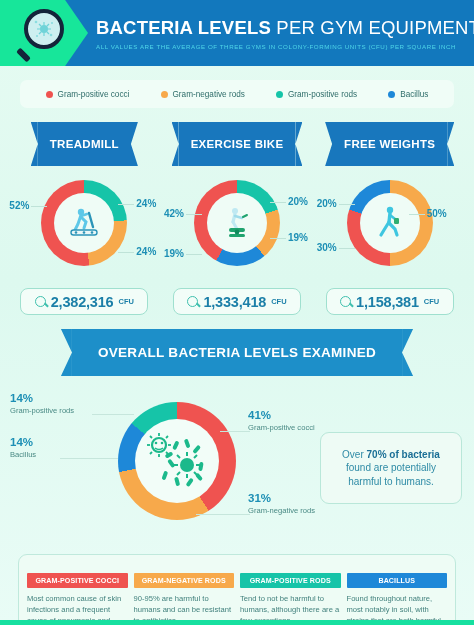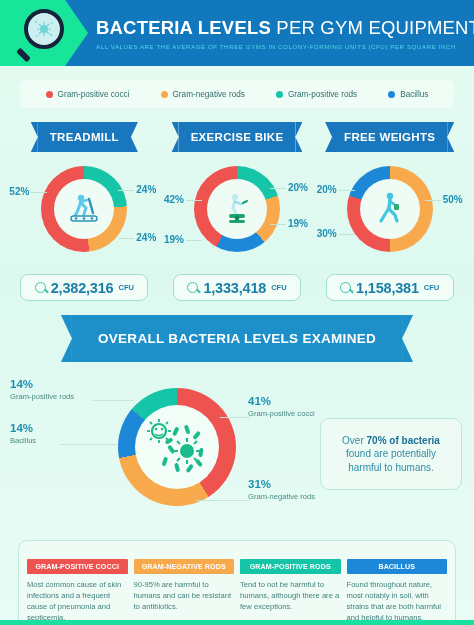--- a/index.html
+++ b/index.html
@@ -73,21 +73,21 @@
   .equip { flex: 1; display: flex; flex-direction: column; align-items: center; }
   .ribbon-wrap { position: relative; }
   .ribbon-wrap::before, .ribbon-wrap::after {
     content:""; position:absolute; top:0; width:7px; height:100%;
     background:#1877bd;
   }
   .ribbon-wrap::before { left:-7px; clip-path: polygon(0 0,100% 0,100% 100%,0 100%,100% 50%); }
   .ribbon-wrap::after { right:-7px; clip-path: polygon(0 0,100% 0,0 50%,100% 100%,0 100%); }
   .ribbon-inner {
     background:#1877bd;color:#fff;font-size:11.5px;font-weight:700;
-    letter-spacing:.3px;padding:9px 12px;
+    letter-spacing:.3px;padding:16px 12px;
   }
 
   .donut-block { position: relative; width: 150px; height: 104px; margin-top: 10px; }
   .donut {
     position: absolute; left: 50%; top: 4px; transform: translateX(-50%);
     width: 86px; height: 86px; border-radius: 50%;
   }
   .donut .hole {
     position: absolute; left: 13px; top: 13px;
     width: 60px; height: 60px; border-radius: 50%;
@@ -314,21 +314,21 @@
               <circle cx="21" cy="8" r="3.2" fill="#3fc6e0"></circle>
               <path d="M21 11 L20 20" stroke="#3fc6e0" stroke-width="3.4" stroke-linecap="round"></path>
               <path d="M20 20 L15 28 L12 33" stroke="#3fc6e0" stroke-width="3.2" fill="none" stroke-linecap="round"></path>
               <path d="M20 21 L26 27 L28 33" stroke="#3fc6e0" stroke-width="3.2" fill="none" stroke-linecap="round"></path>
               <path d="M21 13 L26 17" stroke="#3fc6e0" stroke-width="2.6" stroke-linecap="round"></path>
               <rect x="25" y="16" width="5" height="6" rx="1.2" fill="#2fae72"></rect>
             </svg>
           </div>
         </div>
         <span class="pct left" style="left:2px;top:22px">20%</span>
-        <span class="pct right" style="right:2px;top:32px">50%</span>
+        <span class="pct right" style="right:18px;top:32px">50%</span>
         <span class="pct left" style="left:2px;top:66px">30%</span>
       </div>
       <div class="cfu-pill">
         <span class="cfu-mag"></span>
         <span class="cfu-value">1,158,381</span>
         <span class="cfu-unit">CFU</span>
       </div>
     </div>
   </div>
 

